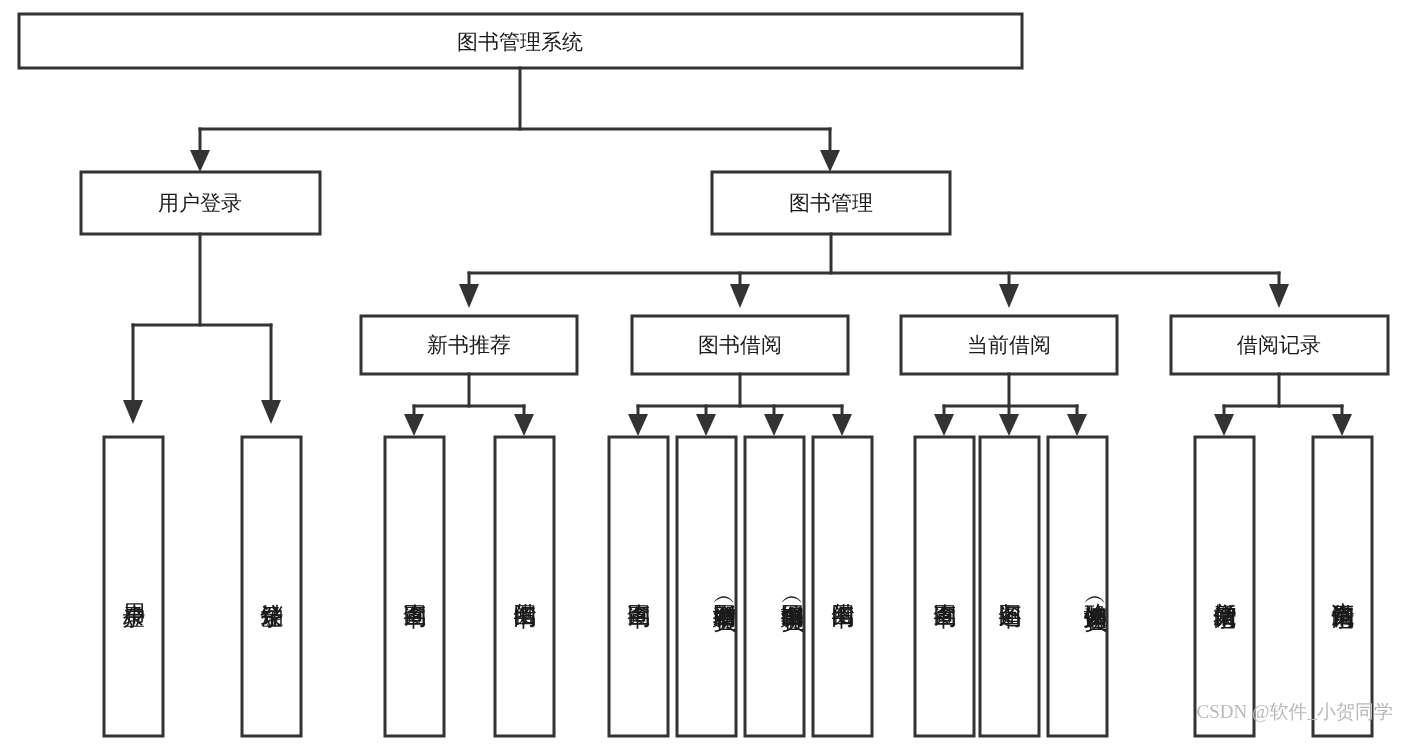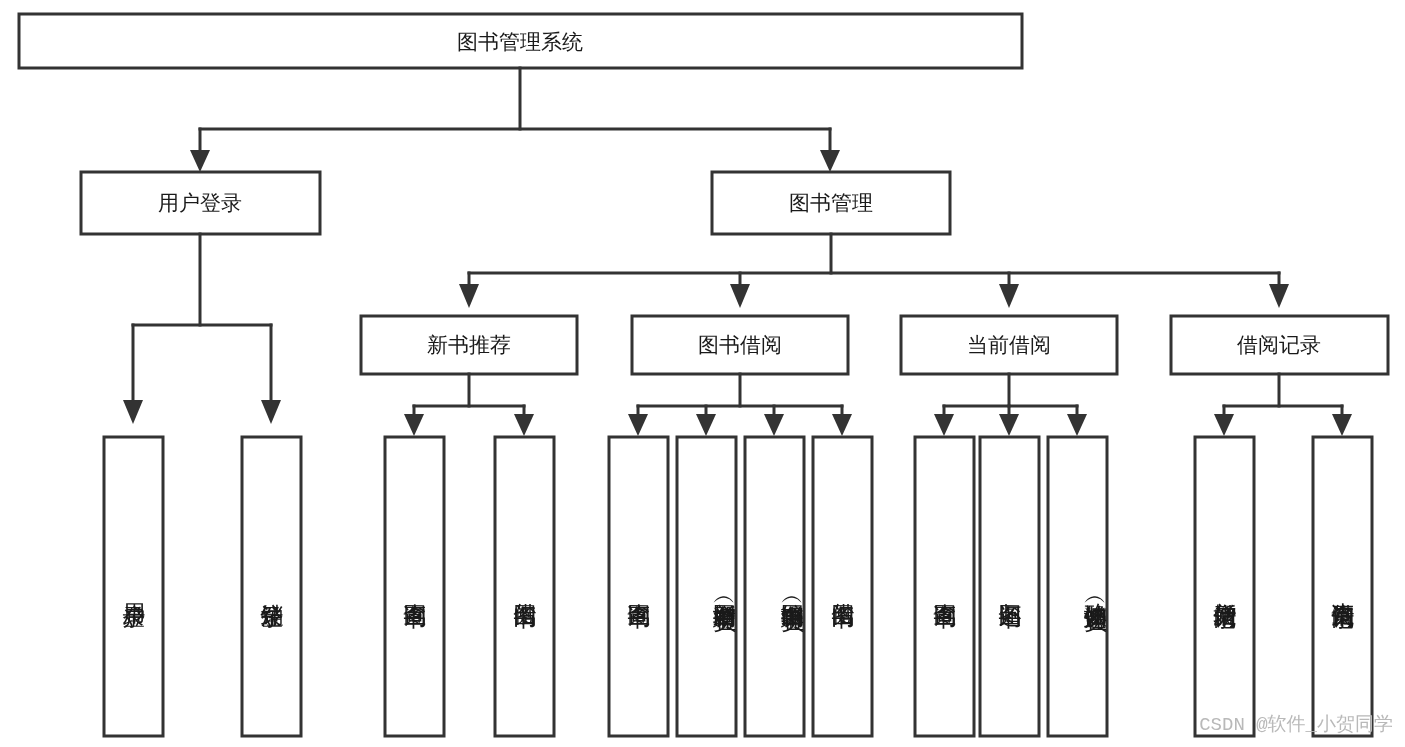--- a/index.html
+++ b/index.html
@@ -55,22 +55,22 @@
     font-size: 23px;
     line-height: 1.04;
     color: #1a1a1a;
     white-space: nowrap;
     letter-spacing: 1px;
     pointer-events: none;
   }
   .watermark {
     position: absolute;
     right: 12px;
-    bottom: 10px;
-    font-family: Liberation Mono, monospace;
+    bottom: 22px;
+    font-family: Liberation Serif, serif;
     font-size: 19px;
     color: #b9b9b9;
     white-space: nowrap;
     user-select: none;
   }
 </style>
 </head>
 <body>
 
 <div id="diagram-root">

